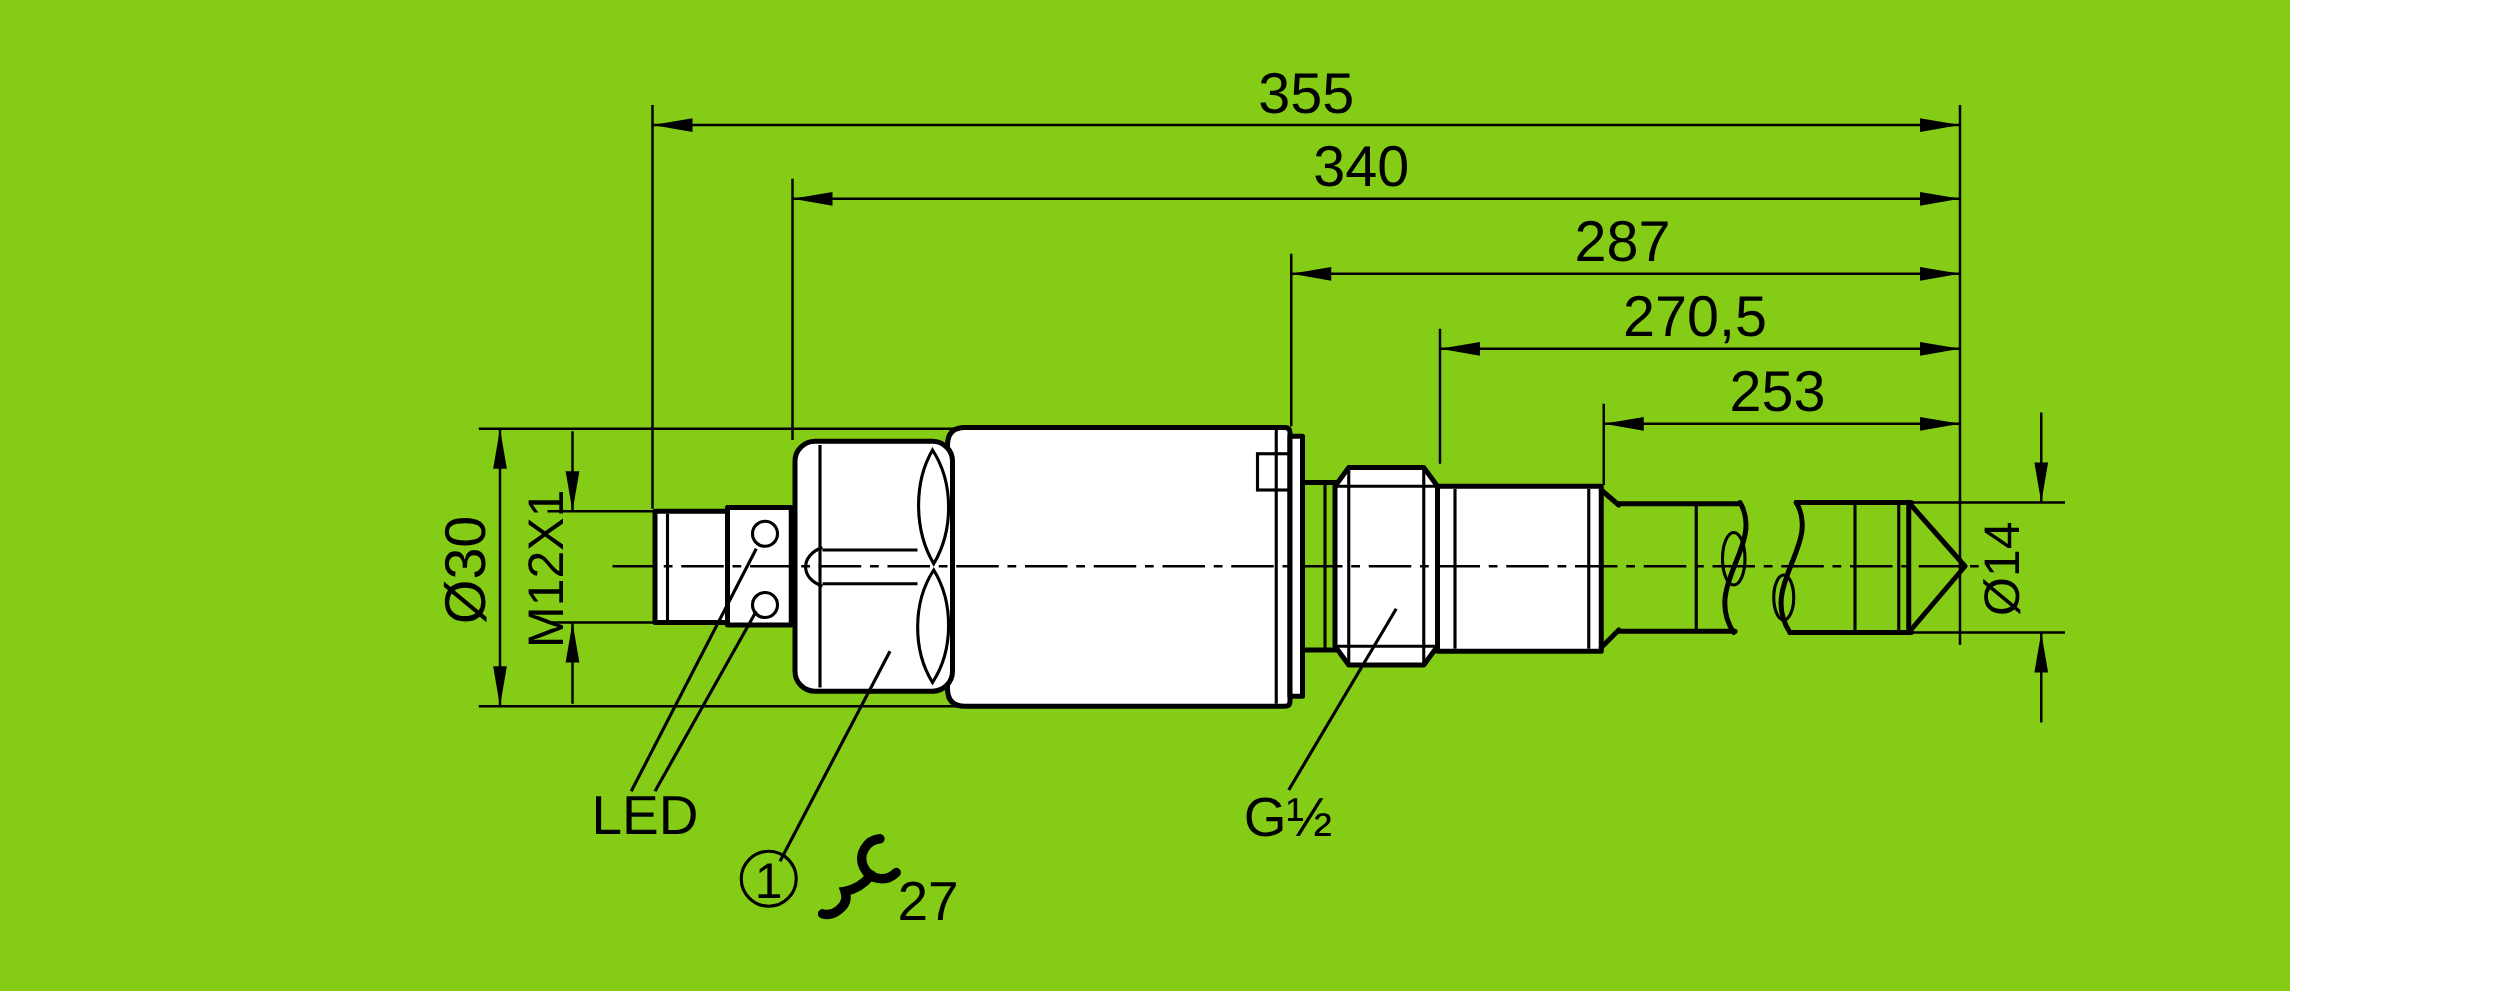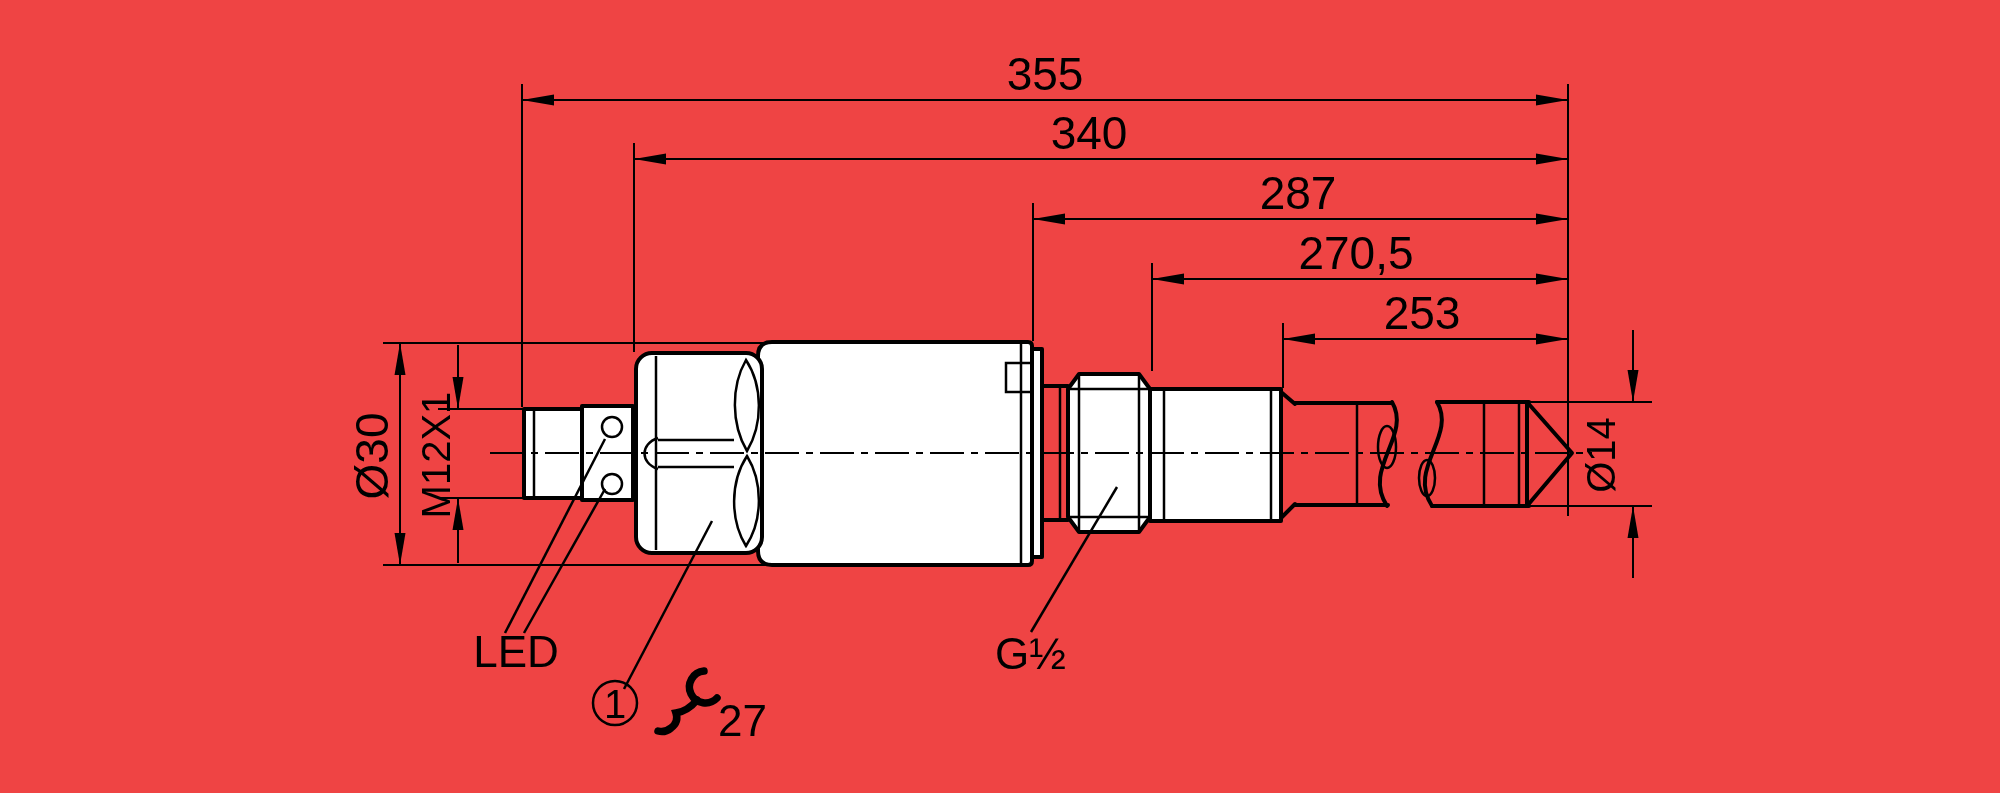--- a/index.html
+++ b/index.html
@@ -1,16 +1,16 @@
 <!DOCTYPE html>
 <html><head>
 <meta charset="utf-8">
 <style>
   html,body{margin:0;padding:0;background:#ffffff;}
-  .canvas{width:2000px;height:793px;position:relative;background:#ef4444;overflow:hidden;}
+  .canvas{width:1832px;height:793px;position:relative;background:#84cc16;overflow:hidden;}
   svg{display:block;}
   .outline{stroke:#000;stroke-width:4;fill:#fff;stroke-linejoin:round;}
   .outline-nf{stroke:#000;stroke-width:4;fill:none;stroke-linejoin:round;stroke-linecap:round;}
   .inner{stroke:#000;stroke-width:2.5;fill:none;}
   .thin{stroke:#000;stroke-width:2;fill:none;}
   .leader{stroke:#000;stroke-width:2.5;fill:none;}
   .centerline{stroke:#000;stroke-width:2;fill:none;stroke-dasharray:34 7 7 7;}
   .dim-text{font-family:"Liberation Sans",sans-serif;font-size:46px;fill:#000;}
   .dim-text-sm{font-family:"Liberation Sans",sans-serif;font-size:40px;fill:#000;}
   .label-text{font-family:"Liberation Sans",sans-serif;font-size:44px;fill:#000;}

